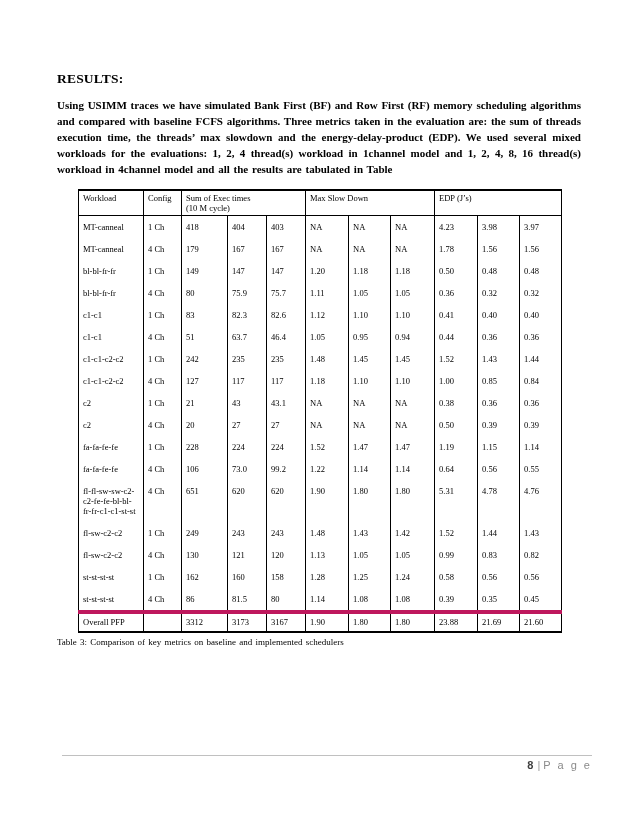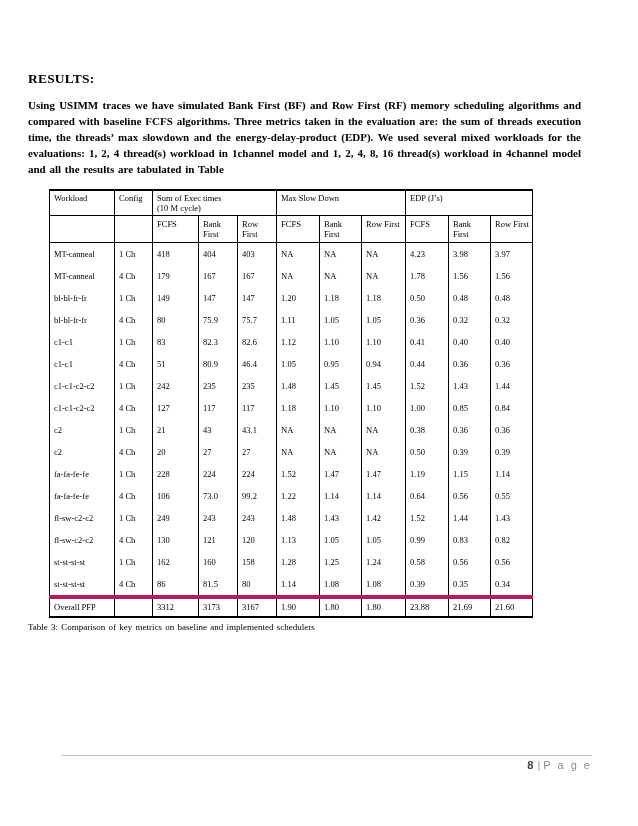--- a/index.html
+++ b/index.html
@@ -11,21 +11,21 @@
     position: relative;
     overflow: hidden;
     font-family: "Liberation Serif", serif;
     color: #000;
   }
   .page {
     position: relative;
     width: 638px;
     height: 628px;
     box-sizing: border-box;
-    padding: 70px 57px 0 28px;
+    padding: 70px 57px 0 57px;
   }
   .doc-title {
     margin: 0;
     font-size: 13.5px;
     font-weight: bold;
     line-height: 18px;
     letter-spacing: 0.2px;
   }
   .body-text {
     margin: 9px 0 0 0;
@@ -127,33 +127,20 @@
       <tr class="group-row">
         <th>Workload</th>
         <th>Config</th>
         <th colspan="3">
           <div>Sum of Exec times</div>
           <div>(10 M cycle)</div>
         </th>
         <th colspan="3">Max Slow Down</th>
         <th colspan="3">EDP (J’s)</th>
       </tr>
-      <tr class="sub-row">
-        <th></th>
-        <th></th>
-        <th>FCFS</th>
-        <th>Bank First</th>
-        <th>Row First</th>
-        <th>FCFS</th>
-        <th>Bank First</th>
-        <th>Row First</th>
-        <th>FCFS</th>
-        <th>Bank First</th>
-        <th>Row First</th>
-      </tr>
     </thead>
     <tbody>
         <tr>
           <td>MT-canneal</td>
           <td>1 Ch</td>
           <td>418</td>
           <td>404</td>
           <td>403</td>
           <td>NA</td>
           <td>NA</td>
@@ -211,21 +198,21 @@
           <td>1.10</td>
           <td>1.10</td>
           <td>0.41</td>
           <td>0.40</td>
           <td>0.40</td>
         </tr>
         <tr>
           <td>c1-c1</td>
           <td>4 Ch</td>
           <td>51</td>
-          <td>80.9</td>
+          <td>63.7</td>
           <td>46.4</td>
           <td>1.05</td>
           <td>0.95</td>
           <td>0.94</td>
           <td>0.44</td>
           <td>0.36</td>
           <td>0.36</td>
         </tr>
         <tr>
           <td>c1-c1-c2-c2</td>
@@ -299,20 +286,33 @@
           <td>73.0</td>
           <td>99.2</td>
           <td>1.22</td>
           <td>1.14</td>
           <td>1.14</td>
           <td>0.64</td>
           <td>0.56</td>
           <td>0.55</td>
         </tr>
         <tr>
+          <td>fl-fl-sw-sw-c2-c2-fe-fe-bl-bl-fr-fr-c1-c1-st-st</td>
+          <td>4 Ch</td>
+          <td>651</td>
+          <td>620</td>
+          <td>620</td>
+          <td>1.90</td>
+          <td>1.80</td>
+          <td>1.80</td>
+          <td>5.31</td>
+          <td>4.78</td>
+          <td>4.76</td>
+        </tr>
+        <tr>
           <td>fl-sw-c2-c2</td>
           <td>1 Ch</td>
           <td>249</td>
           <td>243</td>
           <td>243</td>
           <td>1.48</td>
           <td>1.43</td>
           <td>1.42</td>
           <td>1.52</td>
           <td>1.44</td>
@@ -348,21 +348,21 @@
           <td>st-st-st-st</td>
           <td>4 Ch</td>
           <td>86</td>
           <td>81.5</td>
           <td>80</td>
           <td>1.14</td>
           <td>1.08</td>
           <td>1.08</td>
           <td>0.39</td>
           <td>0.35</td>
-          <td>0.34</td>
+          <td>0.45</td>
         </tr>
       </tbody>
     <tbody>
       <tr class="overall-row">
         <td>Overall PFP</td>
         <td></td>
         <td>3312</td>
         <td>3173</td>
         <td>3167</td>
         <td>1.90</td>

